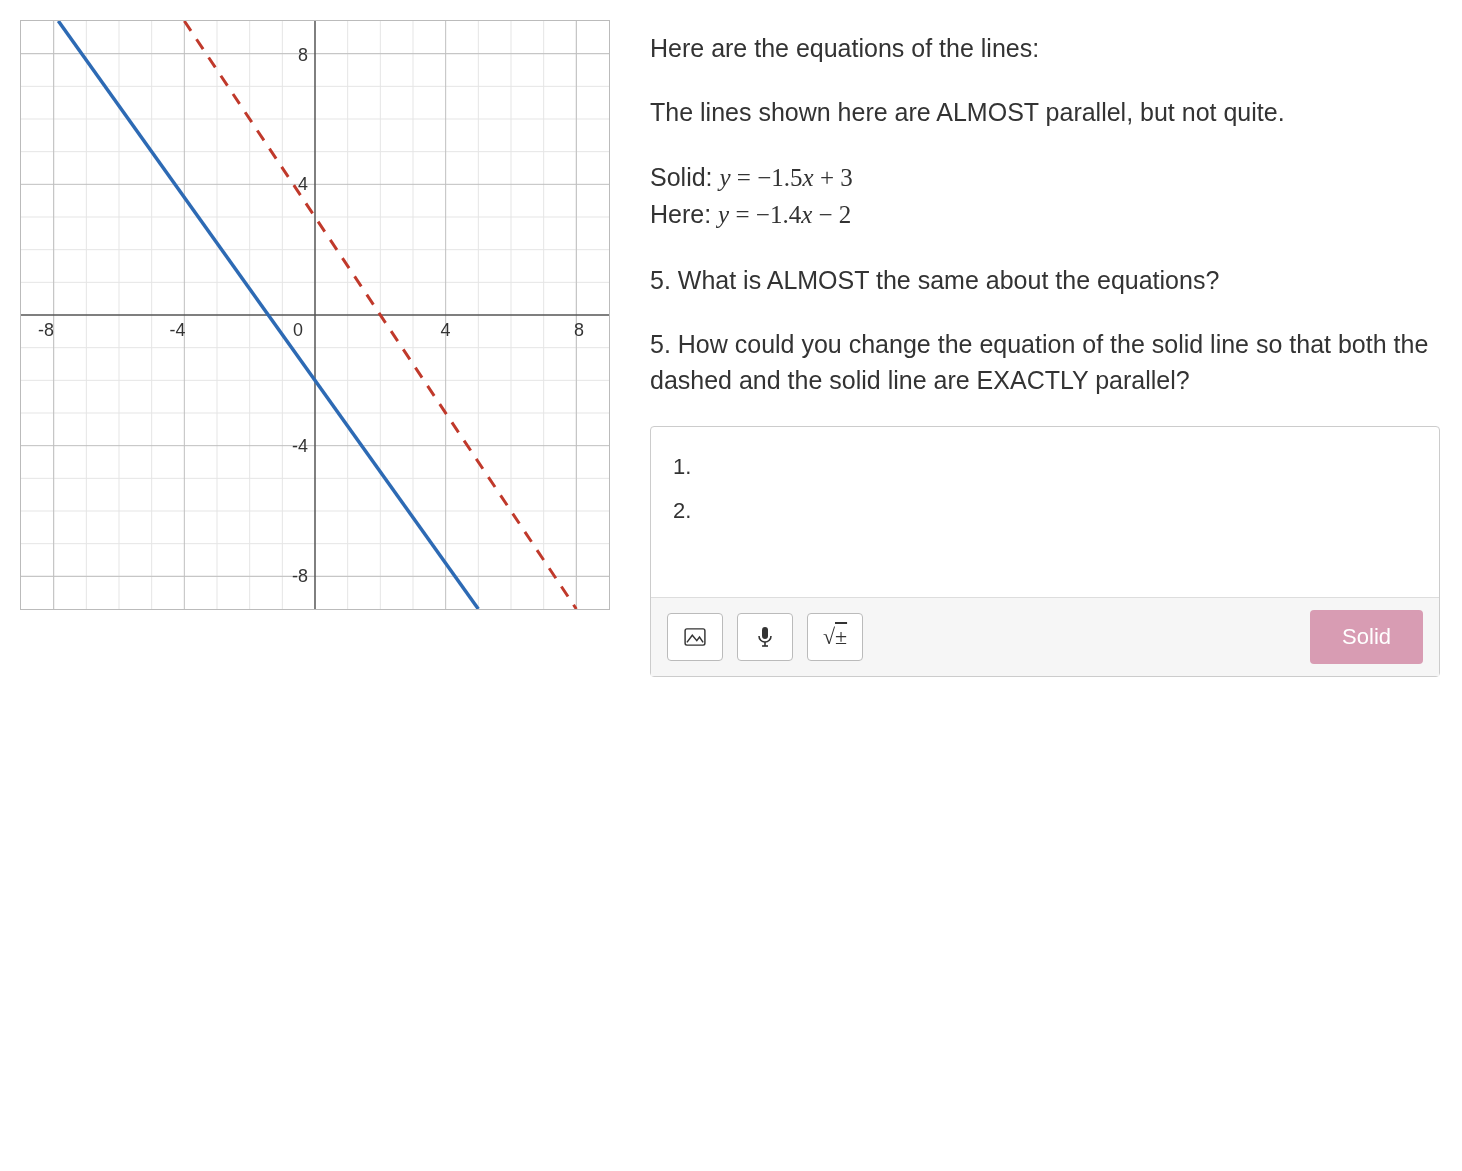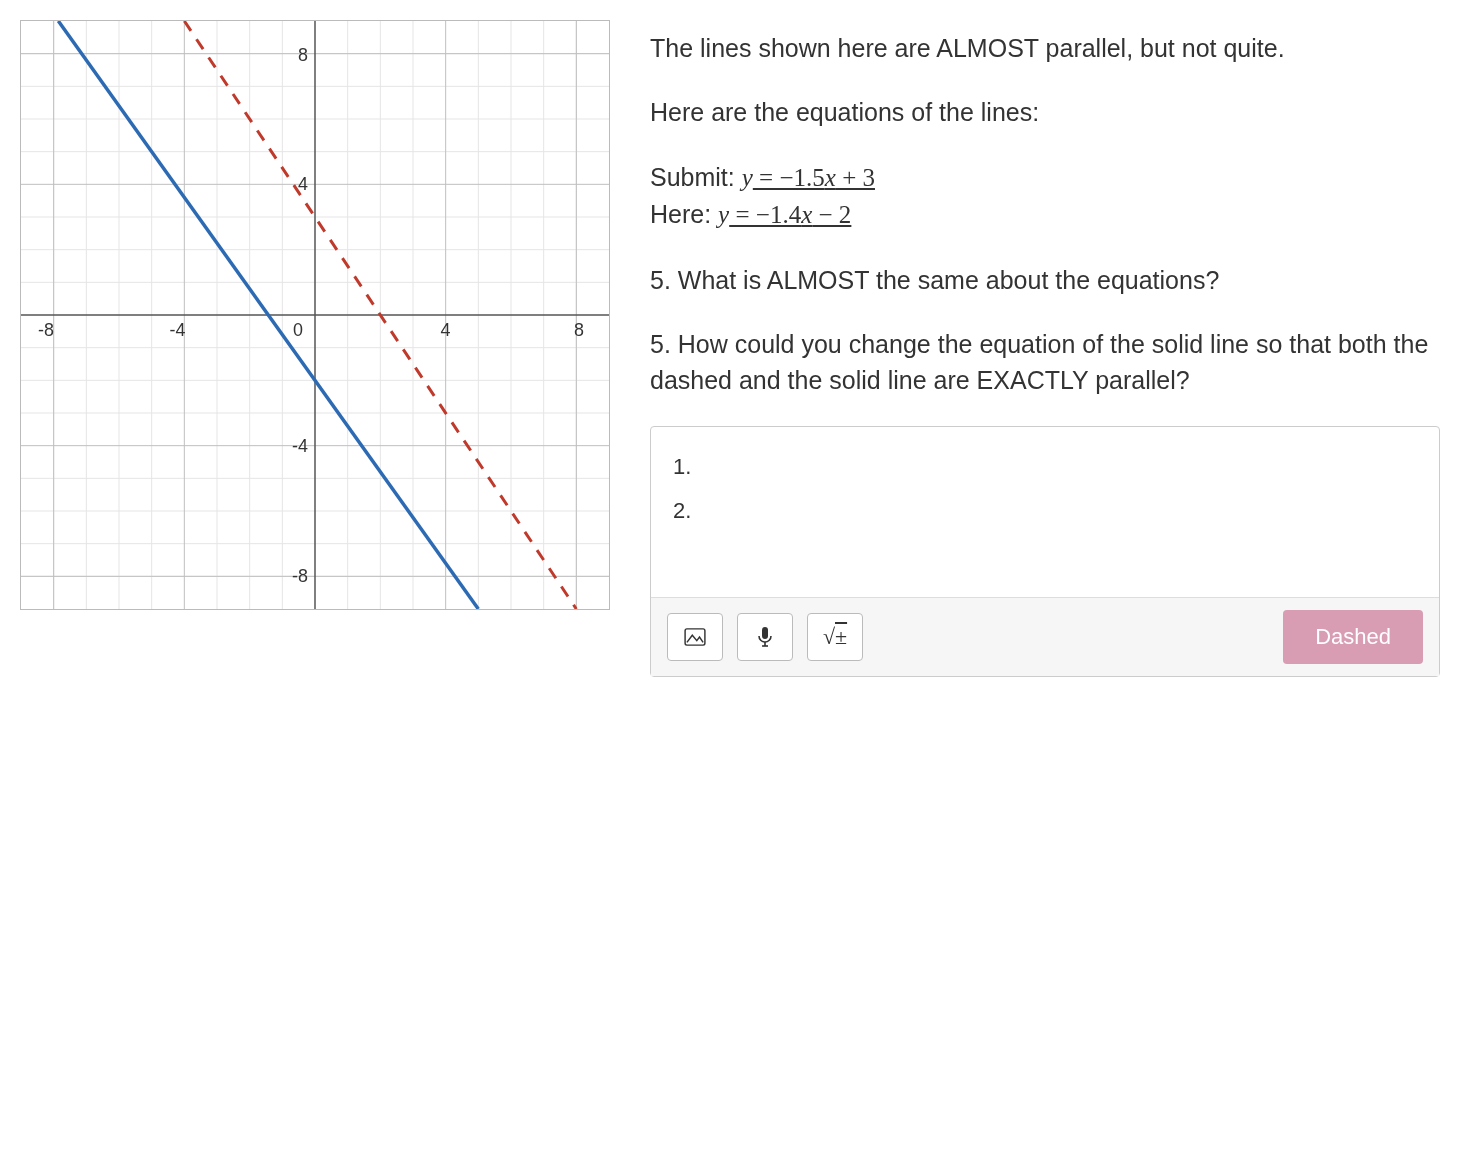--- a/index.html
+++ b/index.html
@@ -43,21 +43,21 @@
   .eq-block {
     font-size: 25px;
     line-height: 1.5;
     color: #333;
     margin-bottom: 28px;
   }
   .eq-line {
     white-space: nowrap;
   }
   .math-it { font-style: italic; font-family: Georgia, 'Times New Roman', serif; }
-  .math { font-family: Georgia, 'Times New Roman', serif; text-decoration: underline; }
+  .math { font-family: Georgia, 'Times New Roman', serif; }
   .answer-area {
     border: 1px solid #ccc;
     border-radius: 4px;
     background: #fff;
   }
   .answer-input {
     min-height: 170px;
     padding: 18px 22px;
     font-size: 22px;
     line-height: 2.0;
@@ -166,26 +166,26 @@
           <text x="288" y="40" text-anchor="end">8</text>
           <text x="288" y="170" text-anchor="end">4</text>
           <text x="288" y="432" text-anchor="end">-4</text>
           <text x="288" y="563" text-anchor="end">-8</text>
         </g>
       </svg>
     </div>
   </div>
 
   <div class="right-col">
+    <div class="prompt-text">Here are the equations of the lines:</div>
     <div class="prompt-text">The lines shown here are ALMOST parallel, but not quite.</div>
-    <div class="prompt-text">Here are the equations of the lines:</div>
 
     <div class="eq-block">
       <div class="eq-line">
-        <span>Submit: </span><span class="math-it">y</span><span class="math"> = −1.5<span class="math-it">x</span> + 3</span>
+        <span>Solid: </span><span class="math-it">y</span><span class="math"> = −1.5<span class="math-it">x</span> + 3</span>
       </div>
       <div class="eq-line">
         <span>Here: </span><span class="math-it">y</span><span class="math"> = −1.4<span class="math-it">x</span> − 2</span>
       </div>
     </div>
 
     <div class="prompt-text">5. What is ALMOST the same about the equations?</div>
     <div class="prompt-text">5. How could you change the equation of the solid line so that both the dashed and the solid line are EXACTLY parallel?</div>
 
     <div class="answer-area">
@@ -205,17 +205,17 @@
             <rect x="5" y="1" width="6" height="12" rx="3" fill="#333"></rect>
             <path d="M2 10 a6 6 0 0 0 12 0" fill="none" stroke="#333" stroke-width="1.6"></path>
             <line x1="8" y1="16" x2="8" y2="20" stroke="#333" stroke-width="1.6"></line>
             <line x1="5" y1="20" x2="11" y2="20" stroke="#333" stroke-width="1.6"></line>
           </svg>
         </div>
         <div class="tb-btn math-btn">
           <span>√<span style="text-decoration:overline;">±</span></span>
         </div>
         <div class="spacer"></div>
-        <button class="submit-btn">Dashed</button>
+        <button class="submit-btn">Solid</button>
       </div>
     </div>
   </div>
 </div>
 
 </body></html>

